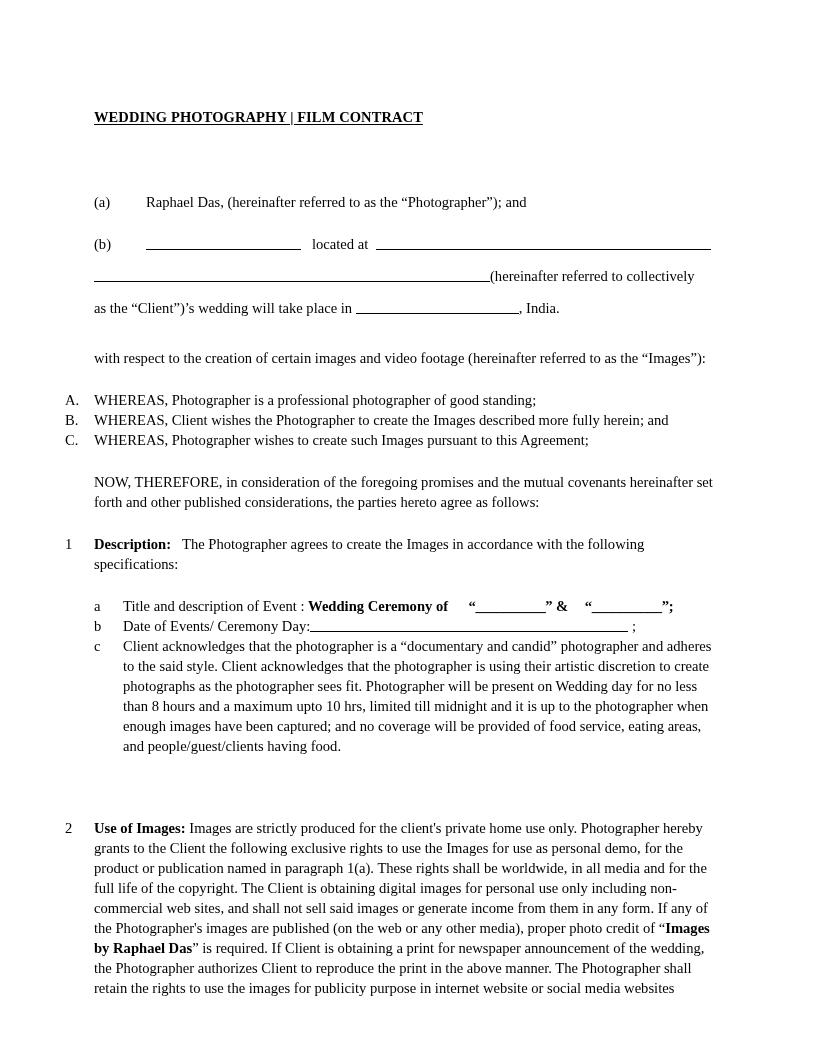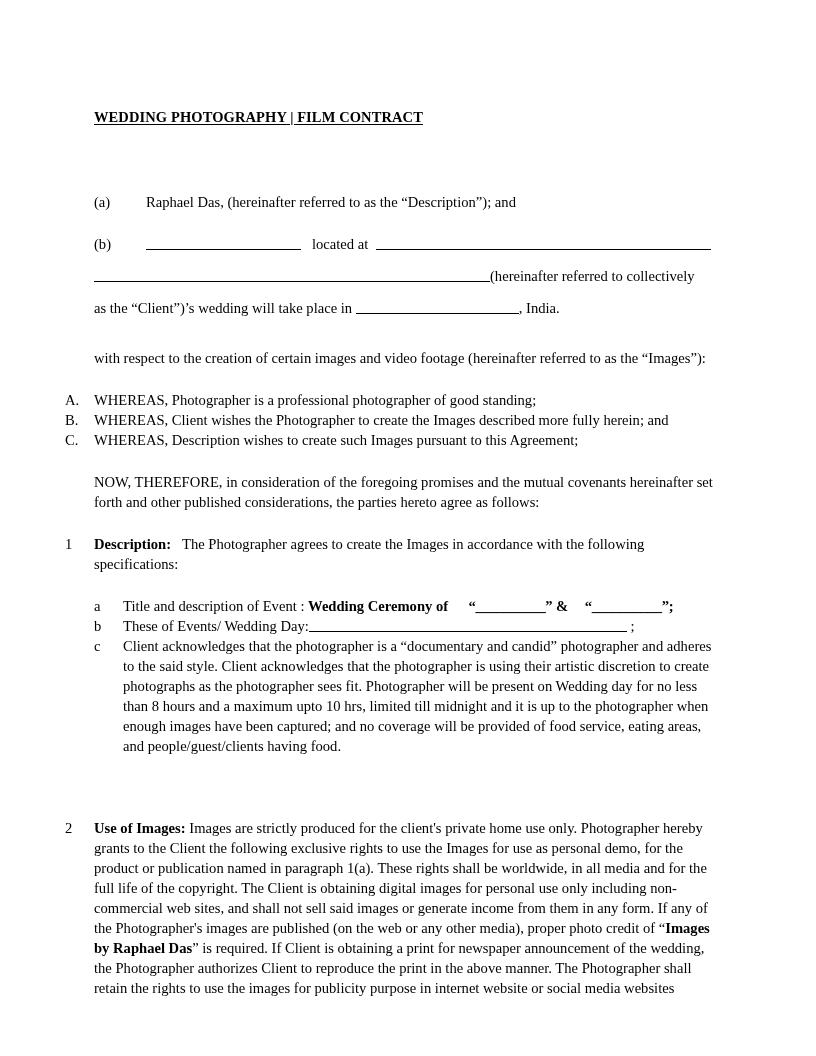--- a/index.html
+++ b/index.html
@@ -117,21 +117,21 @@
 
     <div class="doc-title">
       <span class="u">WEDDING PHOTOGRAPHY | FILM CONTRACT</span>
     </div>
 
 
     <div class="gap-xl"></div>
 
     <div class="row">
       <span class="marker">(a)</span>
-      <span>Raphael Das, (hereinafter referred to as the “Description”); and</span>
+      <span>Raphael Das, (hereinafter referred to as the “Photographer”); and</span>
     </div>
 
     <div class="gap-md"></div>
 
     <div class="row">
       <span class="marker">(b)</span>
       <span class="blank blank-med"></span>
       &nbsp;&nbsp;<span>located at</span>
       &nbsp;<span class="blank blank-xl"></span>
     </div>
@@ -158,21 +158,21 @@
     <div class="row hang">
       <span class="marker">A.</span>
       <span>WHEREAS, Photographer is a professional photographer of good standing;</span>
     </div>
     <div class="row hang">
       <span class="marker">B.</span>
       <span>WHEREAS, Client wishes the Photographer to create the Images described more fully herein; and</span>
     </div>
     <div class="row hang">
       <span class="marker">C.</span>
-      <span>WHEREAS, Description wishes to create such Images pursuant to this Agreement;</span>
+      <span>WHEREAS, Photographer wishes to create such Images pursuant to this Agreement;</span>
     </div>
 
     <div class="gap-md"></div>
 
     <p>NOW, THEREFORE, in consideration of the foregoing promises and the mutual covenants hereinafter set forth and other published considerations, the parties hereto agree as follows:</p>
 
     <div class="gap-md"></div>
 
     <div class="clause">
       <span class="marker">1</span>
@@ -182,21 +182,21 @@
 
     <div class="gap-md"></div>
 
     <div class="row-sub">
       <span class="marker">a</span>
       <span>Title and description of Event : </span><b>Wedding Ceremony of</b>&nbsp;&nbsp;<b class="uscore">“__________”</b><b> &amp; </b><b class="uscore">“__________”;</b>
     </div>
 
     <div class="row-sub">
       <span class="marker">b</span>
-      <span>These of Events/ Wedding Day:</span><span class="blank blank-dayline"></span>
+      <span>Date of Events/ Ceremony Day:</span><span class="blank blank-dayline"></span>
       <span>;</span>
     </div>
 
     <div class="row-sub">
       <span class="marker">c</span>
       <span>Client acknowledges that the photographer is a “documentary and candid” photographer and adheres to the said style.   Client acknowledges that the photographer is using their artistic discretion to create photographs as the photographer sees fit.   Photographer will be present on Wedding day for no less than 8 hours and a maximum upto 10 hrs, limited till midnight and it is up to the photographer when enough images have been captured; and no coverage will be provided of food service, eating areas, and people/guest/clients having food.</span>
     </div>
 
     <div class="gap-xxl"></div>
 

